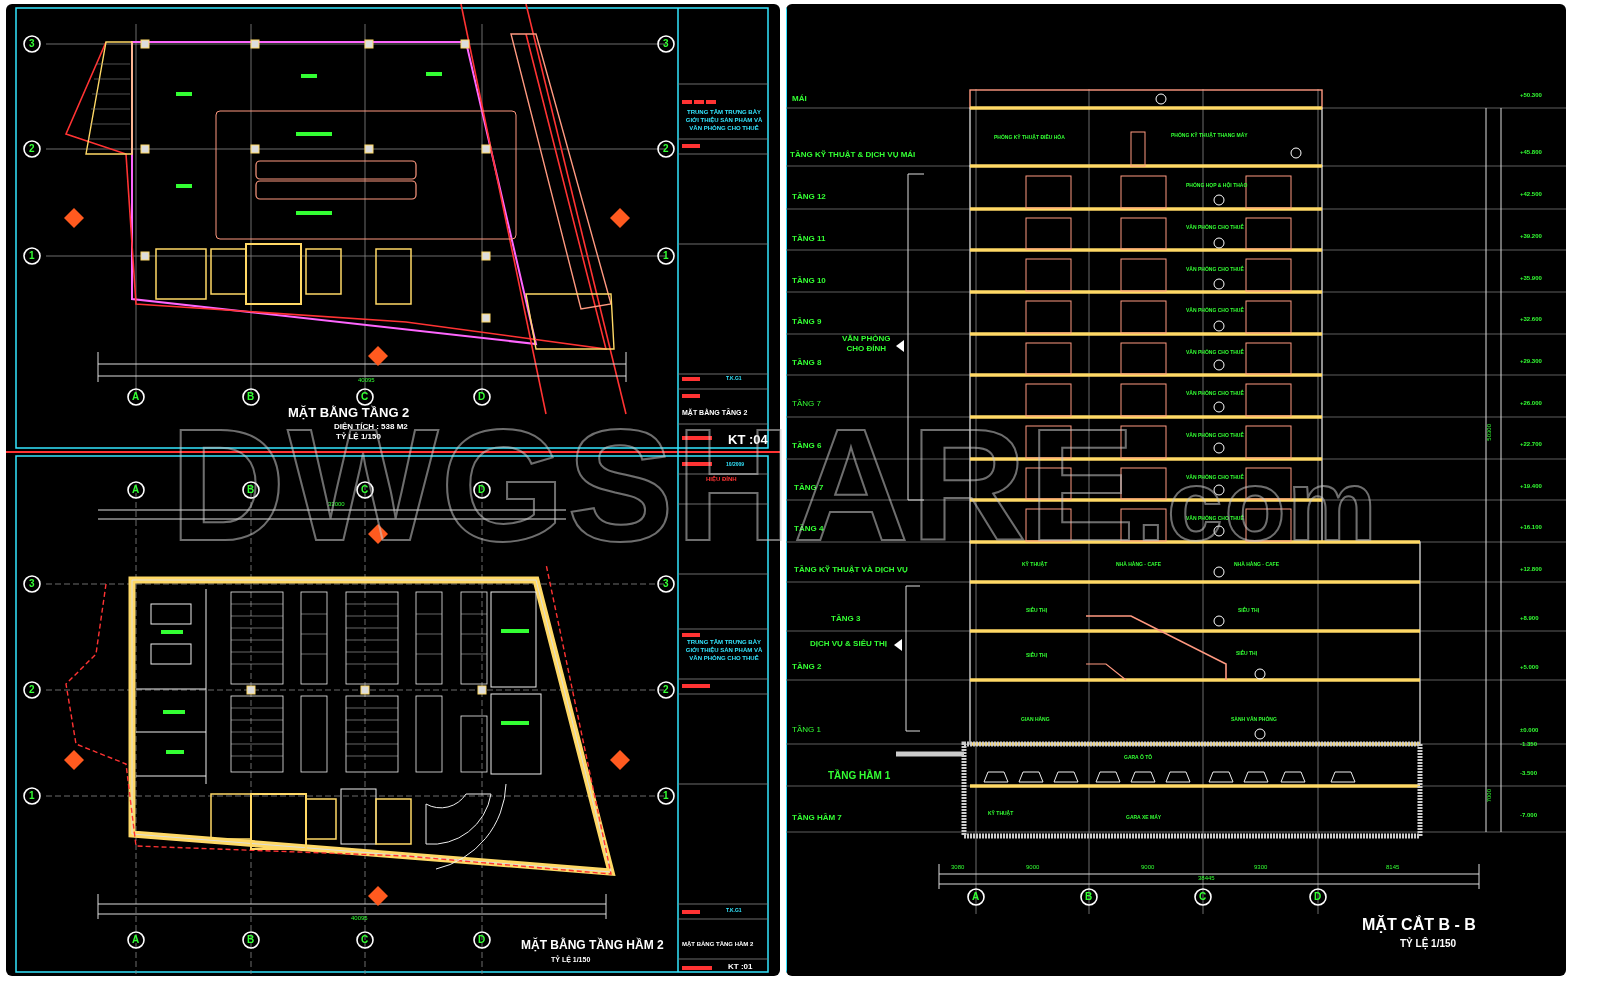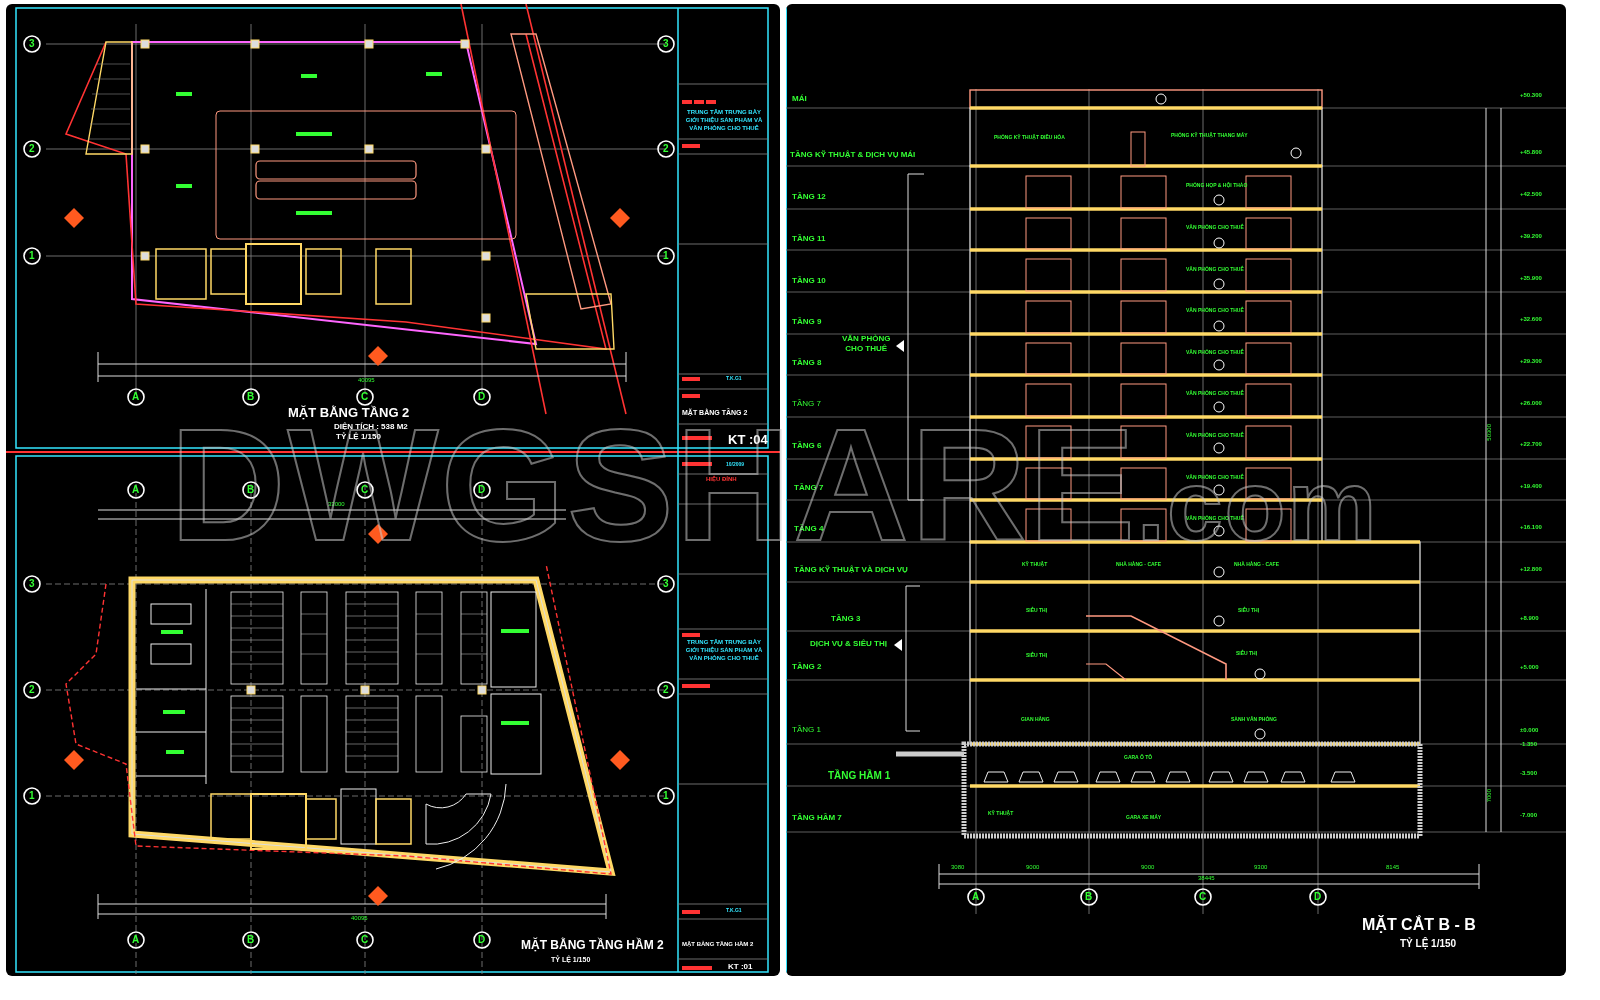--- a/index.html
+++ b/index.html
@@ -493,21 +493,21 @@
 <div style="position:absolute;left:8px;top:520px;color:#33ff33;font-weight:bold;font-size:8px;">TẦNG 4</div>
 <div style="position:absolute;left:8px;top:561px;color:#33ff33;font-weight:bold;font-size:8px;">TẦNG KỸ THUẬT VÀ DỊCH VỤ</div>
 <div style="position:absolute;left:6px;top:610px;color:#33ff33;font-weight:bold;font-size:8px;margin-left:39px;">TẦNG 3</div>
 <div style="position:absolute;left:6px;top:658px;color:#33ff33;font-weight:bold;font-size:8px;">TẦNG 2</div>
 <div style="position:absolute;left:6px;top:721px;color:#33ff33;font-weight:normal;font-size:8px;">TẦNG 1</div>
 <div style="position:absolute;left:6px;top:766px;color:#33ff33;font-weight:bold;font-size:10px;margin-left:36px;">TẦNG HẦM 1</div>
 <div style="position:absolute;left:6px;top:809px;color:#33ff33;font-weight:bold;font-size:8px;">TẦNG HẦM 7</div>
 
 <div style="position:absolute;left:56px;top:330px;color:#33ff33;font-weight:bold;font-size:8px;text-align:center;line-height:10px;">
   <div>VĂN PHÒNG</div>
-  <div>CHO THUÊ</div>
+  <div>CHO ĐÍNH</div>
 </div>
 <div style="position:absolute;left:24px;top:635px;color:#33ff33;font-weight:bold;font-size:8px;">DỊCH VỤ &amp; SIÊU THỊ</div>
 
 <div style="position:absolute;left:734px;top:88px;color:#33ff33;font-size:6px;font-weight:bold;">+50.300</div>
 <div style="position:absolute;left:734px;top:145px;color:#33ff33;font-size:6px;font-weight:bold;">+45.800</div>
 <div style="position:absolute;left:734px;top:187px;color:#33ff33;font-size:6px;font-weight:bold;">+42.500</div>
 <div style="position:absolute;left:734px;top:229px;color:#33ff33;font-size:6px;font-weight:bold;">+39.200</div>
 <div style="position:absolute;left:734px;top:271px;color:#33ff33;font-size:6px;font-weight:bold;">+35.900</div>
 <div style="position:absolute;left:734px;top:312px;color:#33ff33;font-size:6px;font-weight:bold;">+32.600</div>
 <div style="position:absolute;left:734px;top:354px;color:#33ff33;font-size:6px;font-weight:bold;">+29.300</div>

